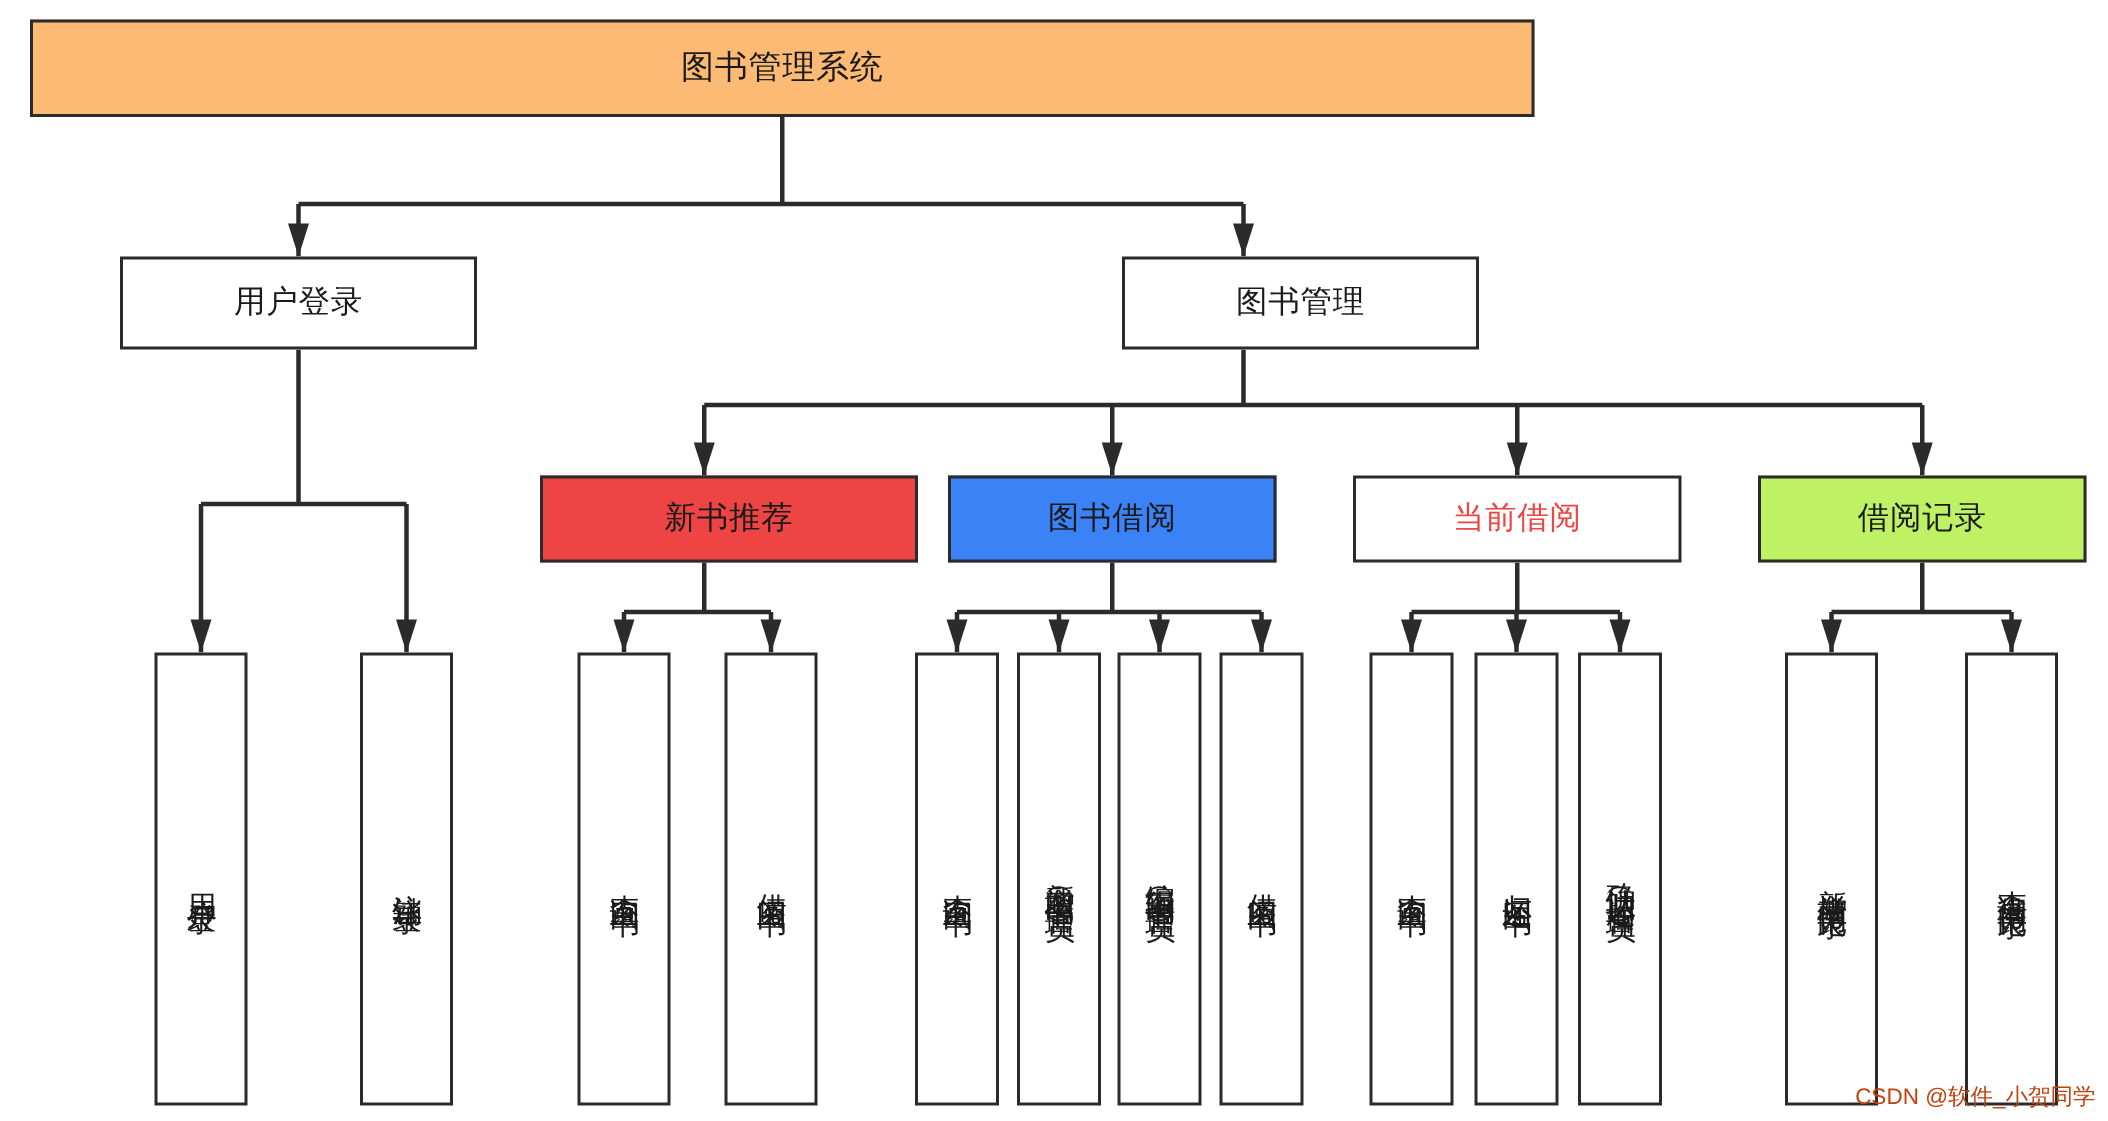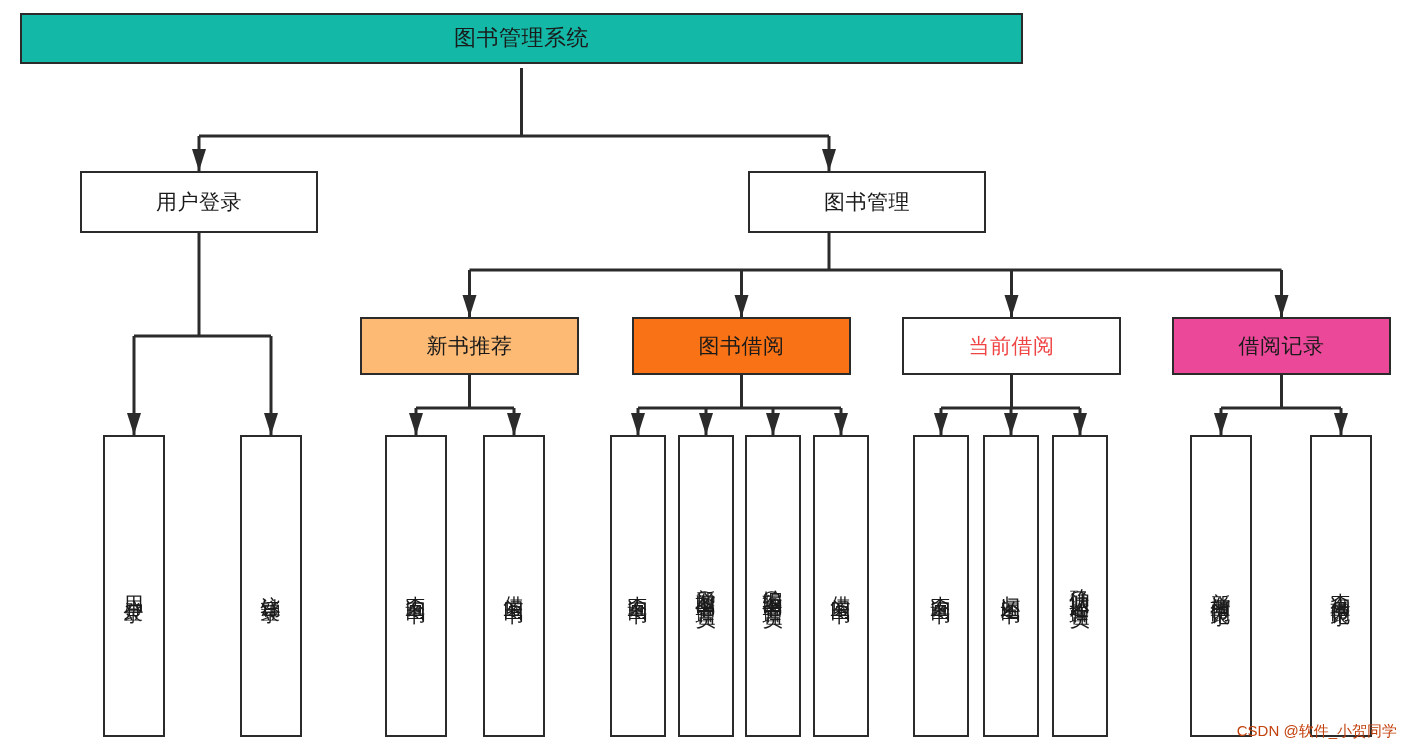--- a/index.html
+++ b/index.html
@@ -100,39 +100,39 @@
       <line x1="1080" y1="408" x2="1080" y2="435" stroke="#2b2b2b" stroke-width="3"></line>
       <polygon points="1073,413 1087,413 1080,435" fill="#2b2b2b"></polygon>
       <line x1="1281.5" y1="375" x2="1281.5" y2="408" stroke="#2b2b2b" stroke-width="3"></line>
       <line x1="1221" y1="408" x2="1341" y2="408" stroke="#2b2b2b" stroke-width="3"></line>
       <line x1="1221" y1="408" x2="1221" y2="435" stroke="#2b2b2b" stroke-width="3"></line>
       <polygon points="1214,413 1228,413 1221,435" fill="#2b2b2b"></polygon>
       <line x1="1341" y1="408" x2="1341" y2="435" stroke="#2b2b2b" stroke-width="3"></line>
       <polygon points="1334,413 1348,413 1341,435" fill="#2b2b2b"></polygon>
     </svg>
   <div id="node-layer">
-      <div class="node-box root" style="left: 20px; top: 13px; width: 1003px; height: 51px; border-color: rgb(43, 43, 43); background: #14b8a6;">
+      <div class="node-box root" style="left: 20px; top: 13px; width: 1003px; height: 65px; border-color: rgb(43, 43, 43); background: #fdba74;">
         <span class="node-label" style="color: rgb(26, 26, 26);">图书管理系统</span>
       </div>
       <div class="node-box" style="left: 80px; top: 171px; width: 238px; height: 62px; border-color: rgb(43, 43, 43); background: rgb(255, 255, 255);">
         <span class="node-label" style="color: rgb(26, 26, 26);">用户登录</span>
       </div>
       <div class="node-box" style="left: 748px; top: 171px; width: 238px; height: 62px; border-color: rgb(43, 43, 43); background: rgb(255, 255, 255);">
         <span class="node-label" style="color: rgb(26, 26, 26);">图书管理</span>
       </div>
-      <div class="node-box" style="left: 360px; top: 317px; width: 219px; height: 58px; border-color: rgb(43, 43, 43); background: #fdba74;">
+      <div class="node-box" style="left: 360px; top: 317px; width: 252px; height: 58px; border-color: rgb(43, 43, 43); background: #ef4444;">
         <span class="node-label" style="color: rgb(26, 26, 26);">新书推荐</span>
       </div>
-      <div class="node-box" style="left: 632px; top: 317px; width: 219px; height: 58px; border-color: rgb(43, 43, 43); background: #f97316;">
+      <div class="node-box" style="left: 632px; top: 317px; width: 219px; height: 58px; border-color: rgb(43, 43, 43); background: #3b82f6;">
         <span class="node-label" style="color: rgb(26, 26, 26);">图书借阅</span>
       </div>
       <div class="node-box" style="left: 902px; top: 317px; width: 219px; height: 58px; border-color: rgb(43, 43, 43); background: rgb(255, 255, 255);">
         <span class="node-label" style="color: #ef4444;">当前借阅</span>
       </div>
-      <div class="node-box" style="left: 1172px; top: 317px; width: 219px; height: 58px; border-color: rgb(43, 43, 43); background: #ec4899;">
+      <div class="node-box" style="left: 1172px; top: 317px; width: 219px; height: 58px; border-color: rgb(43, 43, 43); background: #bef264;">
         <span class="node-label" style="color: rgb(26, 26, 26);">借阅记录</span>
       </div>
       <div class="node-box leaf" style="left: 103px; top: 435px; width: 62px; height: 302px; border-color: rgb(43, 43, 43); background: rgb(255, 255, 255);">
         <span class="node-label" style="color: rgb(26, 26, 26);">用户登录</span>
       </div>
       <div class="node-box leaf" style="left: 240px; top: 435px; width: 62px; height: 302px; border-color: rgb(43, 43, 43); background: rgb(255, 255, 255);">
         <span class="node-label" style="color: rgb(26, 26, 26);">注销登录</span>
       </div>
       <div class="node-box leaf" style="left: 385px; top: 435px; width: 62px; height: 302px; border-color: rgb(43, 43, 43); background: rgb(255, 255, 255);">
         <span class="node-label" style="color: rgb(26, 26, 26);">查询图书</span>

